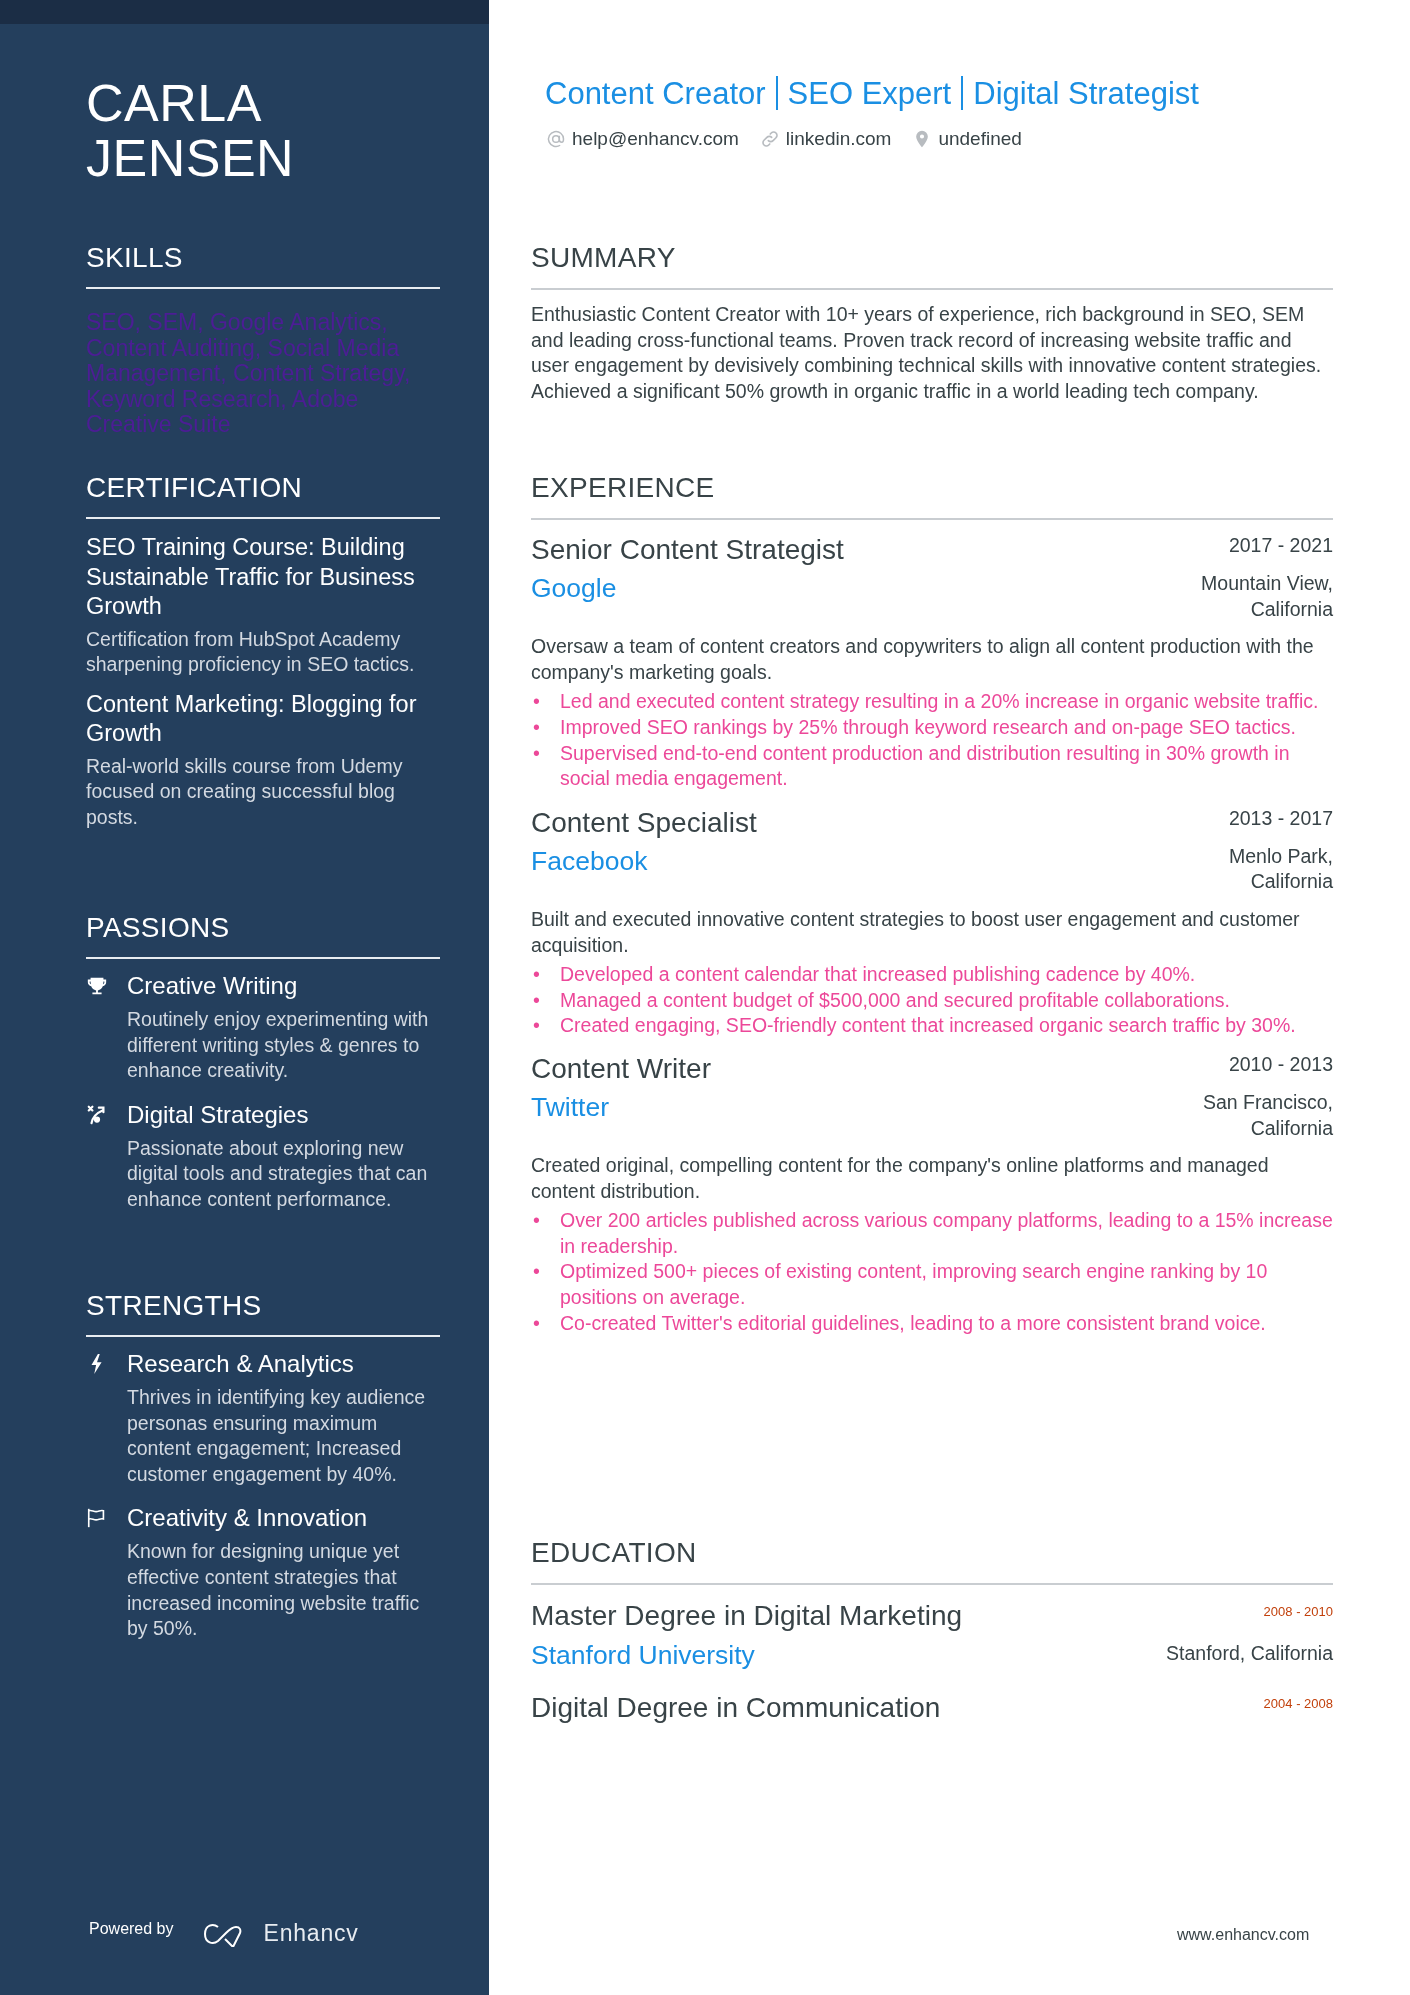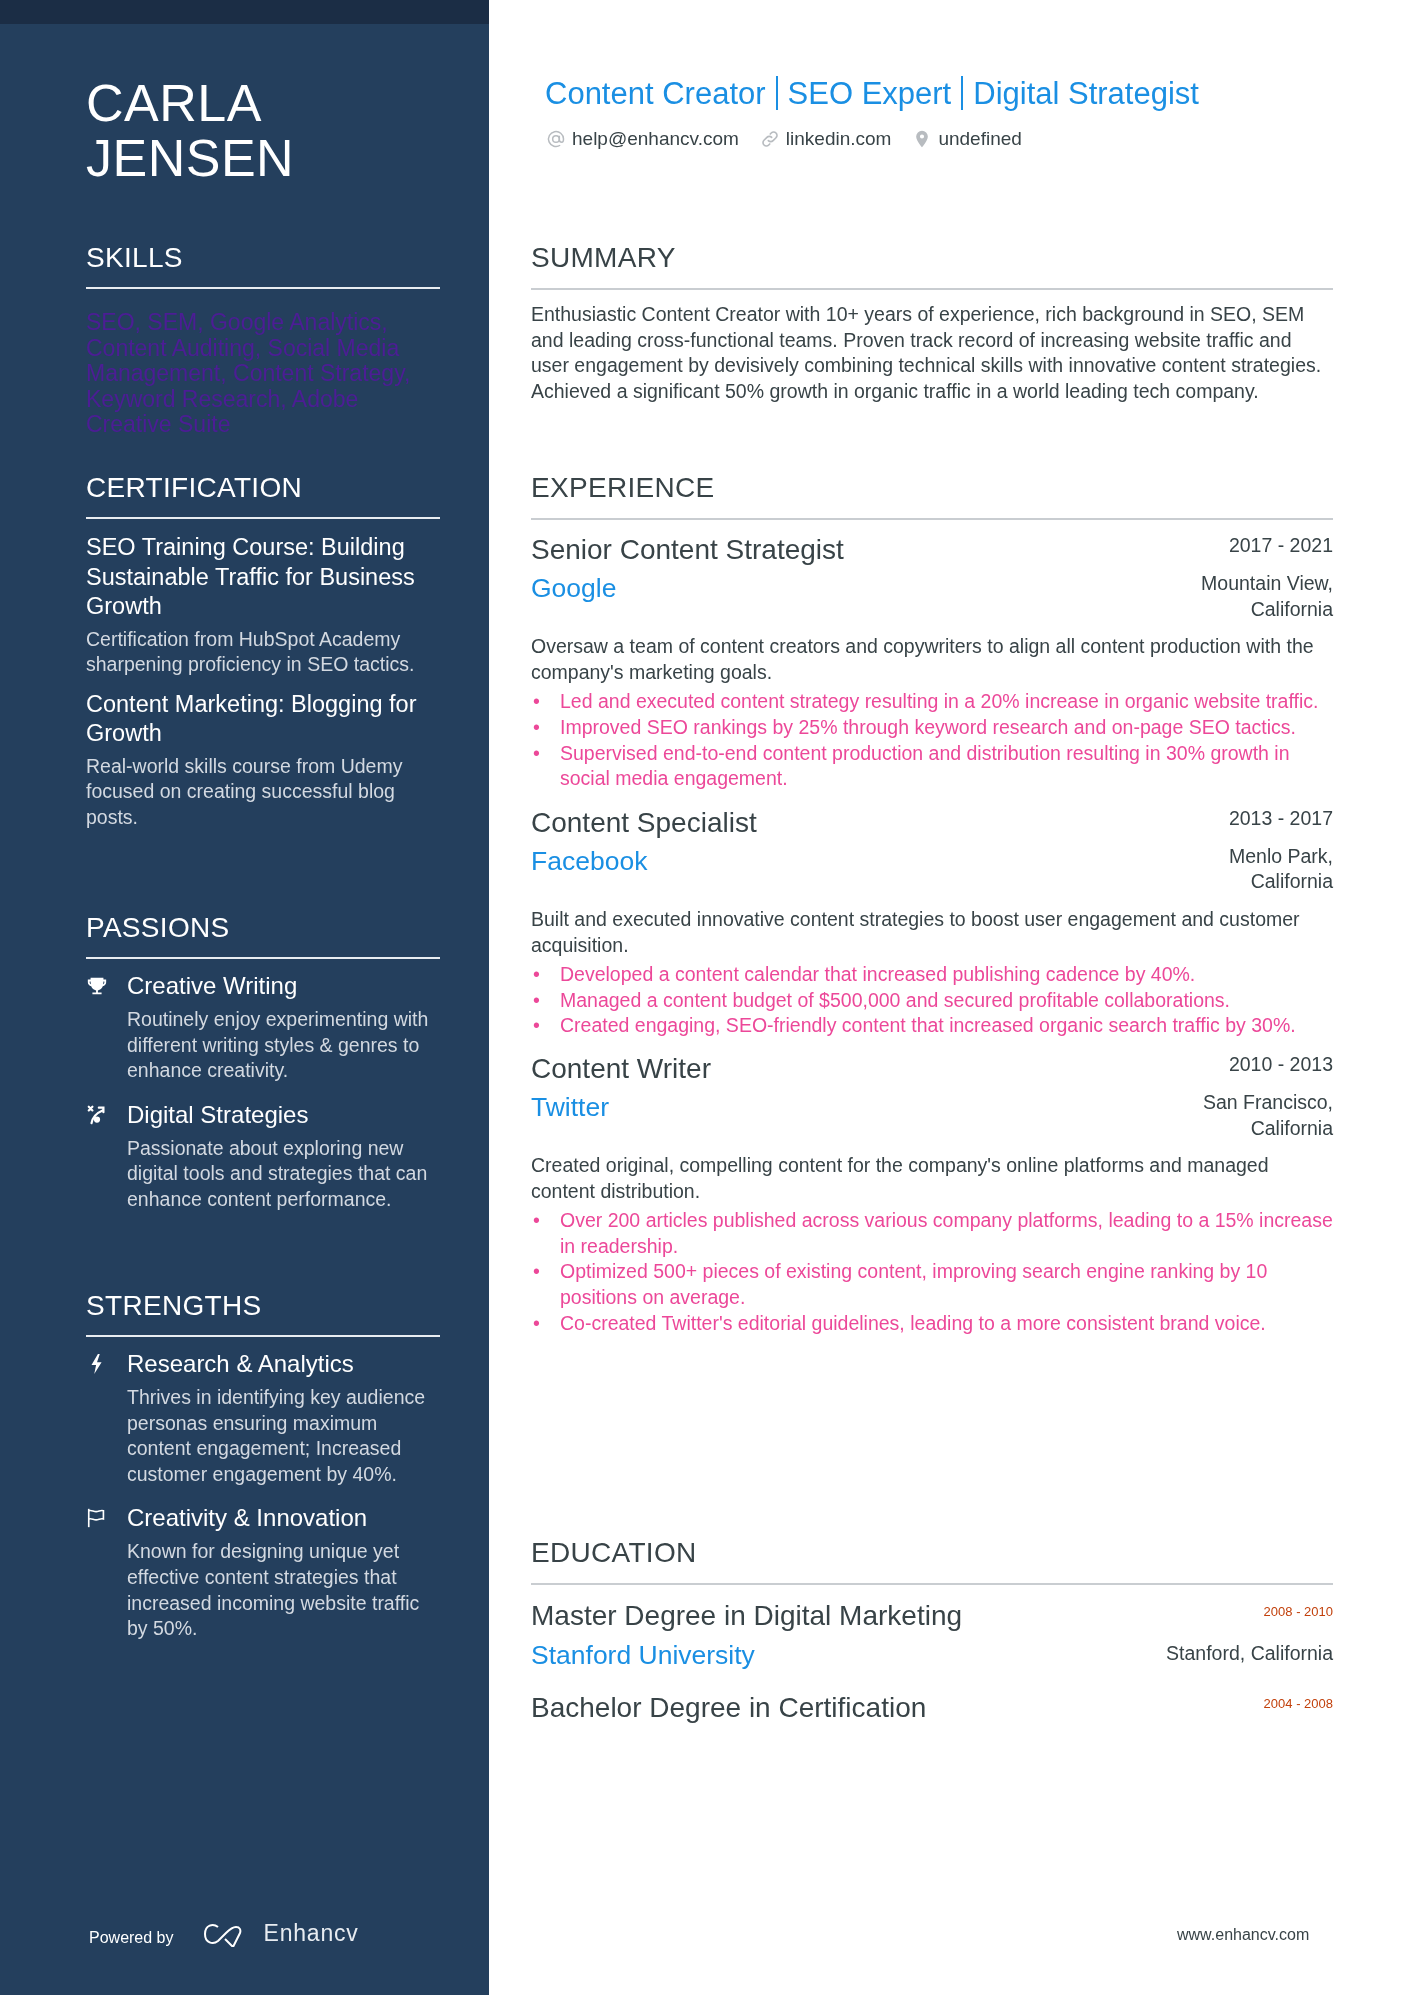--- a/index.html
+++ b/index.html
@@ -20,21 +20,21 @@
   .cert-item { margin-top: 12px; }
   .cert-title { font-size: 23.5px; line-height: 29.5px; color: #ffffff; }
   .cert-desc { font-size: 19.5px; line-height: 25.6px; color: #d3d9e1; margin-top: 5px; }
 
   .pitem { position: relative; padding-left: 41px; margin-top: 12px; }
   .pitem .picon { position: absolute; left: 0; top: 4px; width: 22px; height: 22px; color: #ffffff; }
   .pitem .picon svg { width: 22px; height: 22px; display: block; }
   .ptitle { font-size: 24px; line-height: 30px; color: #ffffff; }
   .pdesc { font-size: 19.5px; line-height: 25.6px; color: #d3d9e1; margin-top: 6px; }
 
-  .powered { position: absolute; left: 89px; top: 1920px; font-size: 16px; color: #ffffff; display: flex; align-items: flex-end; }
+  .powered { position: absolute; left: 89px; top: 1920px; font-size: 16px; color: #ffffff; display: flex; align-items: flex-start; }
   .powered-label { margin-right: 28px; }
   .enh-logo { display: flex; align-items: center; color: #ffffff; }
   .enh-logo svg { width: 48px; height: 26px; margin-right: 14px; }
   .enh-word { font-size: 23px; letter-spacing: 0.8px; color: #e8ecf1; }
 
   
   .main { position: absolute; left: 531px; width: 802px; }
   .headline { position: absolute; left: 545px; top: 74px; font-size: 31px; line-height: 40px; color: #1a8fe3; white-space: nowrap; }
   .headline .sep { display: inline-block; width: 2px; height: 34px; background: #1a8fe3; vertical-align: -6px; margin: 0 10px; }
   .contacts { position: absolute; left: 545px; top: 128px; display: flex; align-items: center; font-size: 19px; color: #384347; }
@@ -262,19 +262,19 @@
       <div class="edu-deg">Master Degree in Digital Marketing</div>
       <div class="edu-date">2008 - 2010</div>
     </div>
     <div class="edu-row2">
       <div class="edu-school">Stanford University</div>
       <div class="edu-loc">Stanford, California</div>
     </div>
   </div>
   <div class="edu-item">
     <div class="edu-row1">
-      <div class="edu-deg">Bachelor Degree in Certification</div>
+      <div class="edu-deg">Digital Degree in Communication</div>
       <div class="edu-date">2004 - 2008</div>
     </div>
   </div>
 </div>
 
 <div class="site-url">www.enhancv.com</div>
 
 </body></html>

